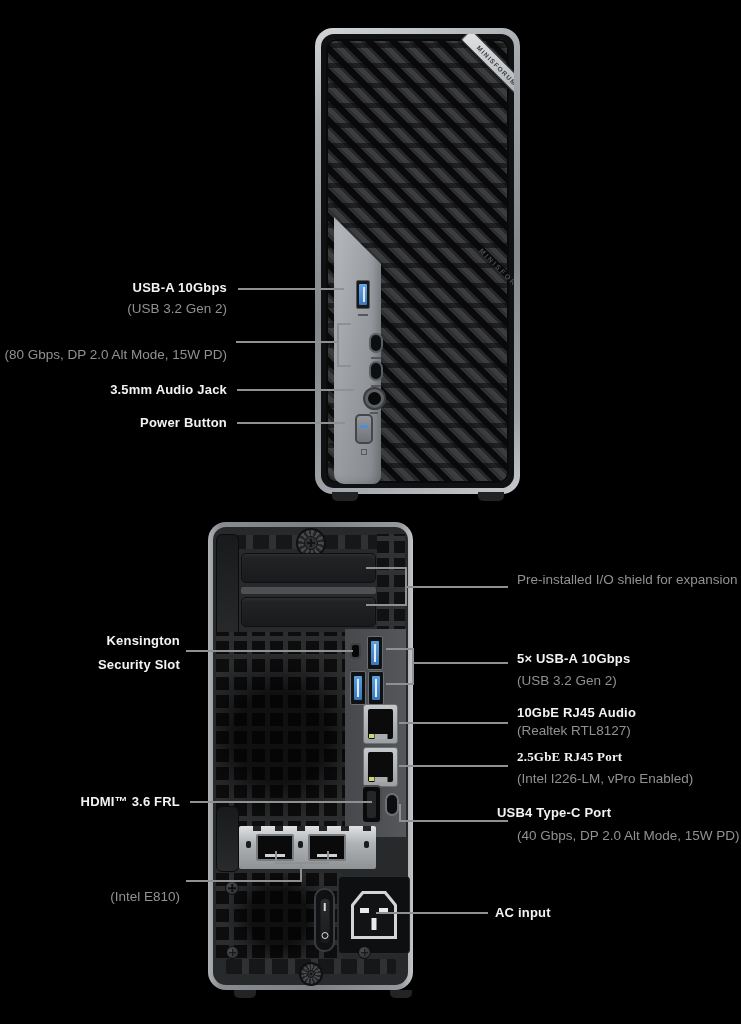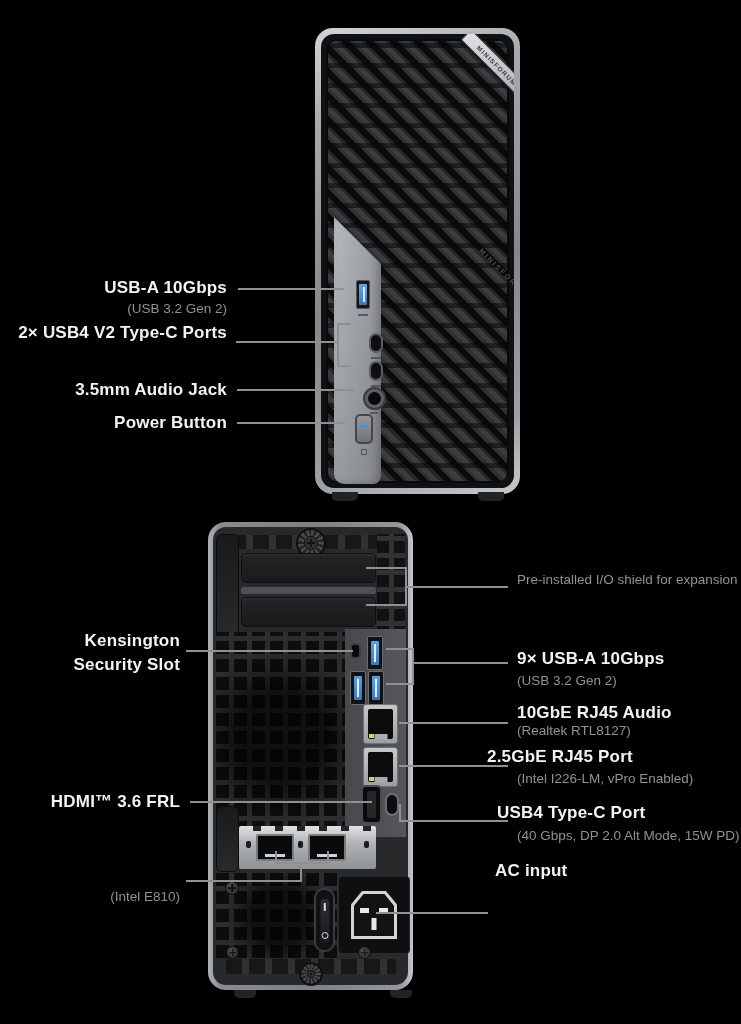--- a/index.html
+++ b/index.html
@@ -112,21 +112,21 @@
   .c14i { position:absolute; inset:3px; clip-path:polygon(24% 0,76% 0,100% 28%,100% 100%,0 100%,0 28%); background:#121314; }
   .pin { position:absolute; background:#e9eaeb; }
   .pinL { left:9px; top:17px; width:9px; height:5px; }
   .pinR { right:9px; top:17px; width:9px; height:5px; }
   .pinC { left:50%; transform:translateX(-50%); bottom:9px; width:5px; height:12px; }
 
   
   .line { position:absolute; background:#8e9092; }
   .h2 { height:2px; } .w2 { width:2px; }
   .lbl { position:absolute; white-space:nowrap; }
-  .t { font-size:17px; line-height:20px; font-weight:600; color:#f3f3f3; letter-spacing:.2px; }
+  .t { font-size:13px; line-height:20px; font-weight:600; color:#f3f3f3; letter-spacing:.2px; }
   .s { font-size:13.5px; line-height:16px; font-weight:400; color:#8f9193; }
   .ra { text-align:right; }
 </style>
 </head>
 <body>
 
 <div class="canvas">
 
   <div class="tower front-tower">
     <div class="inner ft-inner">
@@ -254,33 +254,33 @@
   <div class="line h2" style="left:190px;top:801px;width:182px;"></div>
   <div class="line h2" style="left:186px;top:880px;width:116px;"></div>
   <div class="line w2" style="left:300px;top:862px;height:20px;"></div>
   <div class="line h2" style="left:275px;top:862px;width:54px;"></div>
   <div class="line w2" style="left:275px;top:851px;height:13px;"></div>
   <div class="line w2" style="left:327px;top:851px;height:13px;"></div>
   <div class="line h2" style="left:376px;top:912px;width:112px;"></div>
 
   <div class="lbl t ra" style="right:514px;top:278px;">USB-A 10Gbps</div>
   <div class="lbl s ra" style="right:514px;top:301px;">(USB 3.2 Gen 2)</div>
-  <div class="lbl t ra" style="right:514px;top:323px;">2× USB4 V2 Type-C Ports</div>
+  <div class="lbl s ra" style="right:514px;top:347px;">(80 Gbps, DP 2.0 Alt Mode, 15W PD)</div>
   <div class="lbl t ra" style="right:514px;top:380px;">3.5mm Audio Jack</div>
   <div class="lbl t ra" style="right:514px;top:413px;">Power Button</div>
 
   <div class="lbl t ra" style="right:561px;top:631px;">Kensington</div>
   <div class="lbl t ra" style="right:561px;top:655px;">Security Slot</div>
   <div class="lbl t ra" style="right:561px;top:792px;">HDMI™ 3.6 FRL</div>
   <div class="lbl s ra" style="right:561px;top:889px;">(Intel E810)</div>
 
   <div class="lbl s" style="left:517px;top:572px;">Pre-installed I/O shield for expansion</div>
-  <div class="lbl t" style="left:517px;top:649px;">9× USB-A 10Gbps</div>
+  <div class="lbl t" style="left:517px;top:649px;">5× USB-A 10Gbps</div>
   <div class="lbl s" style="left:517px;top:673px;">(USB 3.2 Gen 2)</div>
   <div class="lbl t" style="left:517px;top:703px;">10GbE RJ45 Audio</div>
   <div class="lbl s" style="left:517px;top:723px;">(Realtek RTL8127)</div>
-  <div class="lbl t" style="left:487px;top:747px;">2.5GbE RJ45 Port</div>
+  <div class="lbl t" style="left:517px;top:747px;font-family:Liberation Serif, serif;">2.5GbE RJ45 Port</div>
   <div class="lbl s" style="left:517px;top:771px;">(Intel I226-LM, vPro Enabled)</div>
   <div class="lbl t" style="left:497px;top:803px;">USB4 Type-C Port</div>
   <div class="lbl s" style="left:517px;top:828px;">(40 Gbps, DP 2.0 Alt Mode, 15W PD)</div>
-  <div class="lbl t" style="left:495px;top:861px;">AC input</div>
+  <div class="lbl t" style="left:495px;top:903px;">AC input</div>
 
 </div>
 
 </body></html>

